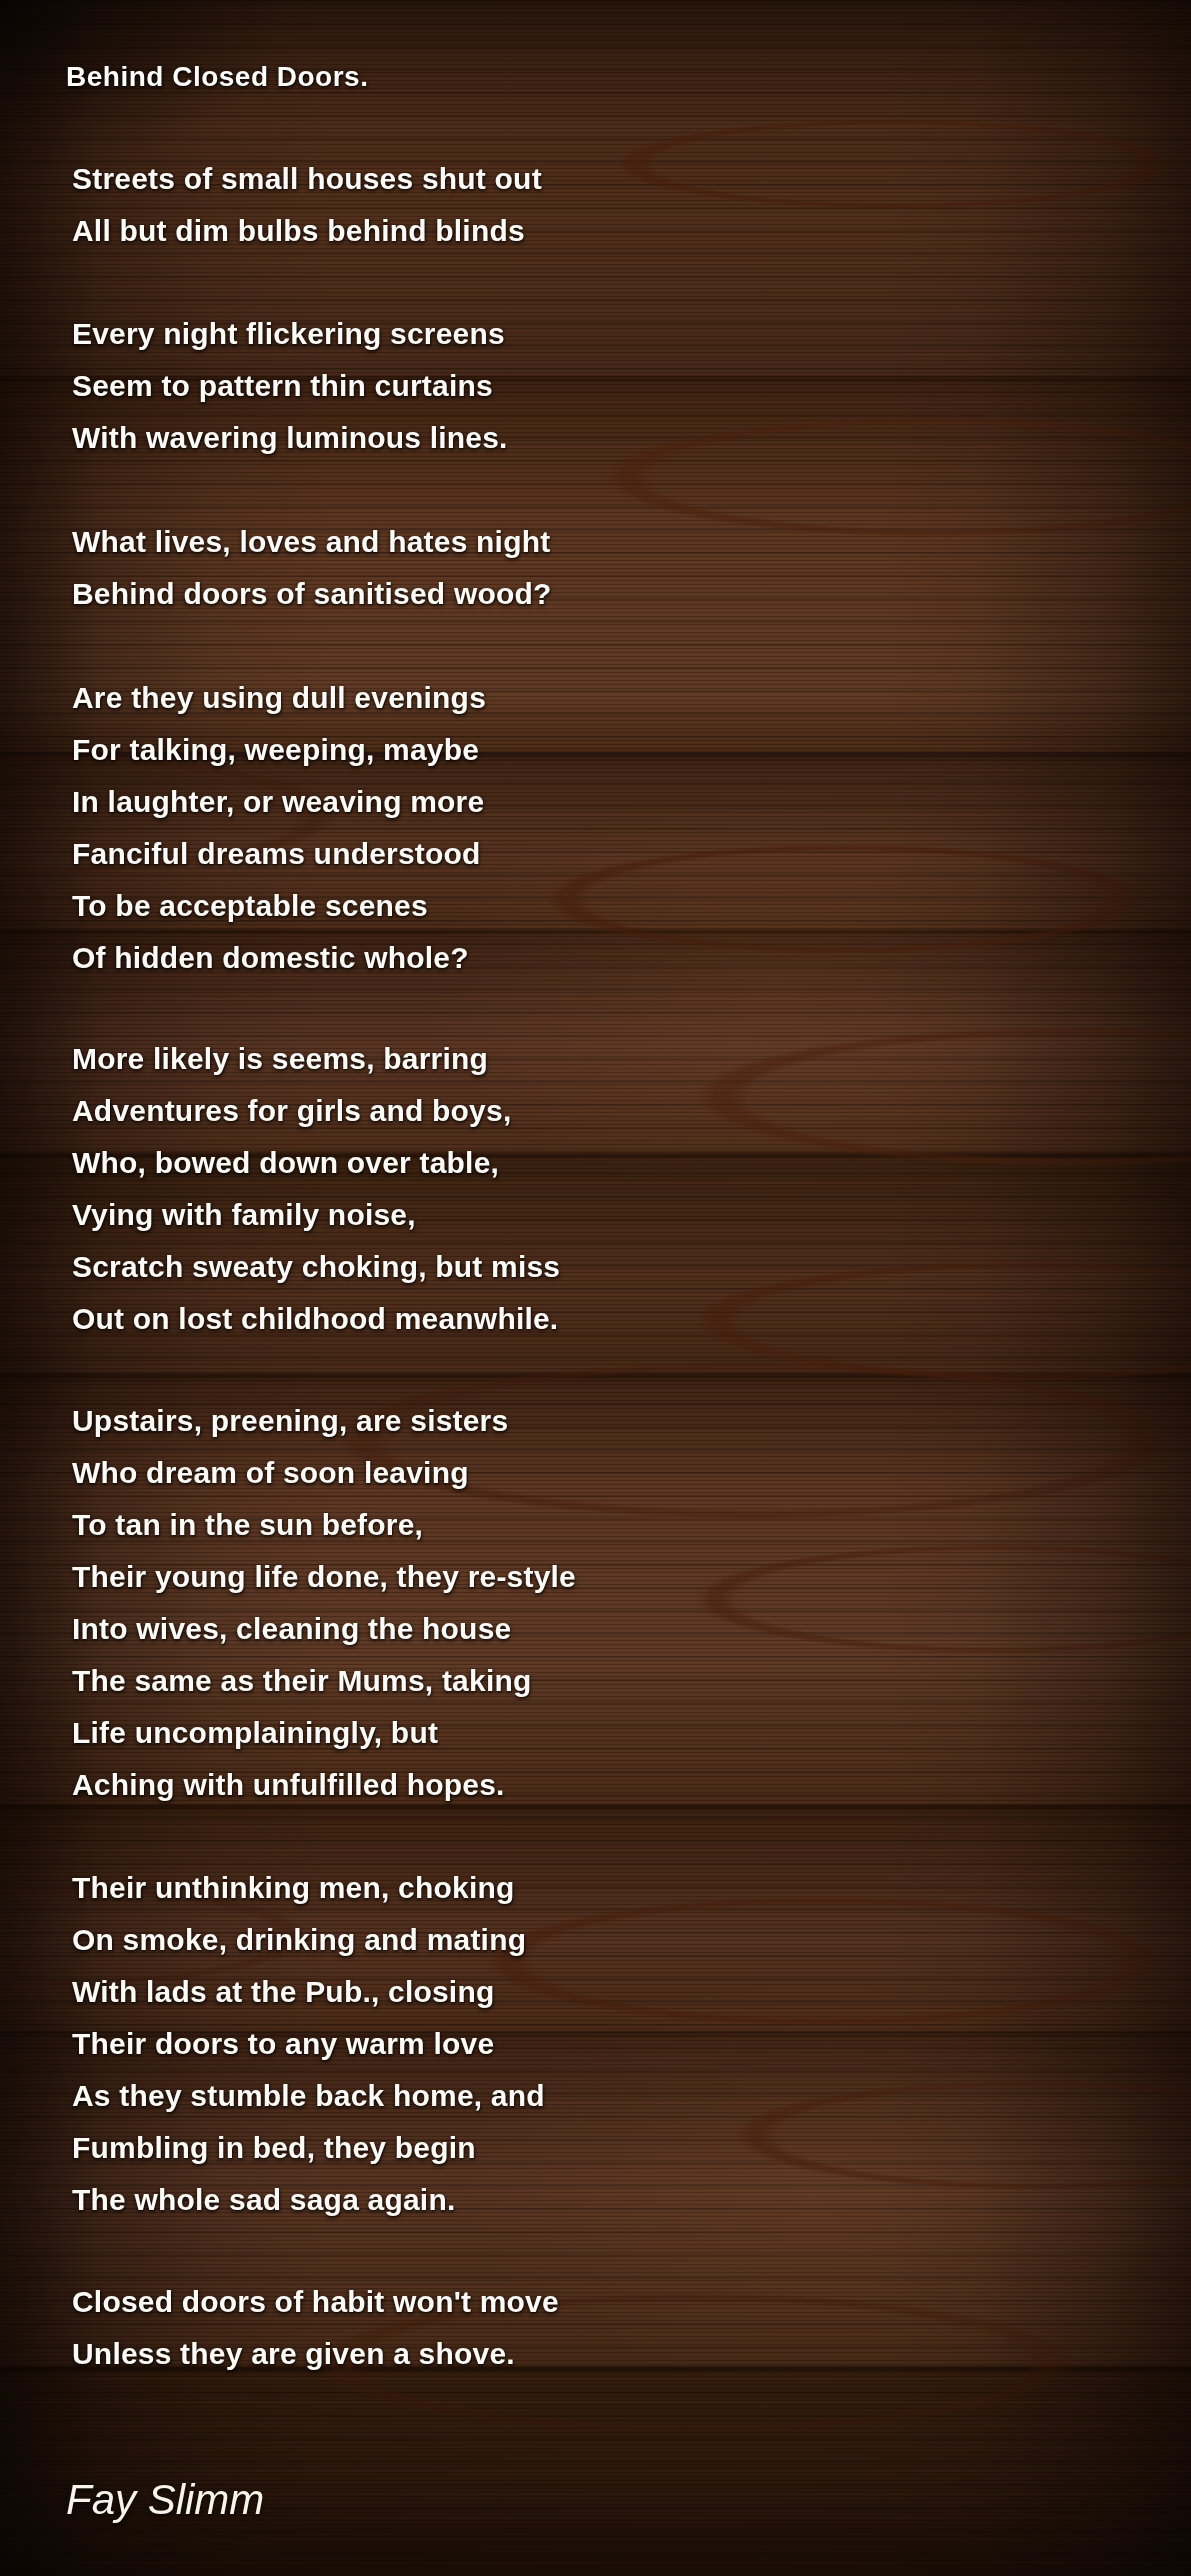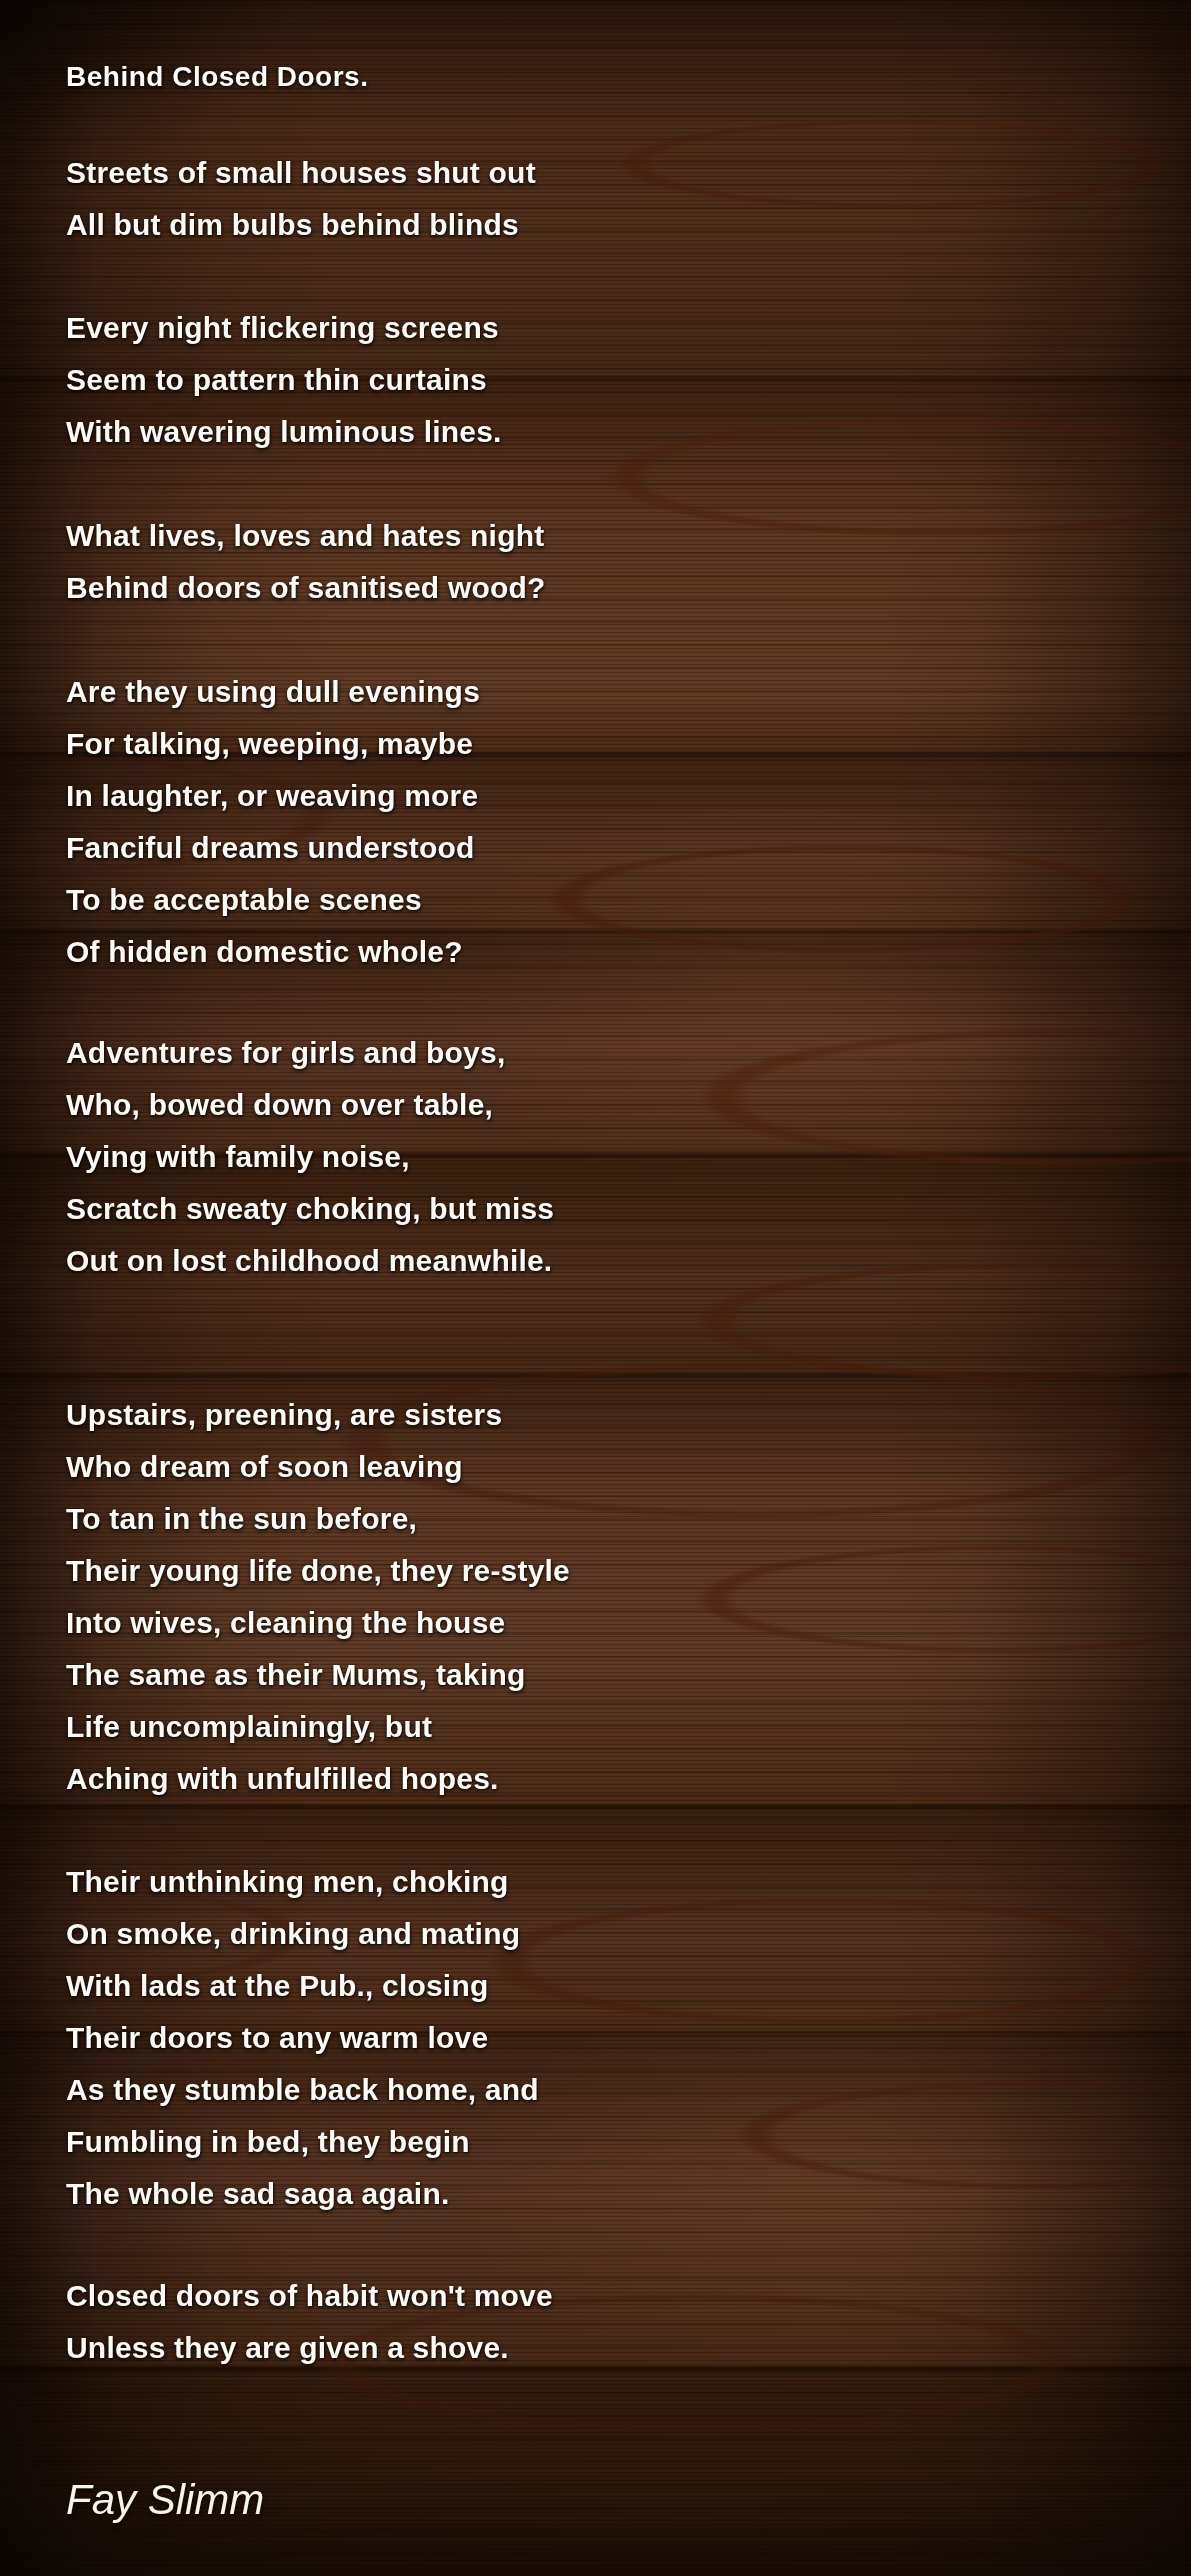--- a/index.html
+++ b/index.html
@@ -94,21 +94,21 @@
     font-weight: bold;
     color: #fdfdfb;
     letter-spacing: 0.5px;
     text-shadow: 0 2px 4px rgba(0,0,0,0.75), 1px 1px 2px rgba(0,0,0,0.5);
     white-space: nowrap;
   }
 
   .stanza {
     position: absolute;
     left: 66px;
-    margin: 0;
+    margin: 6px;
     color: #fbfaf6;
     font-size: 30px;
     font-weight: bold;
     letter-spacing: 0.2px;
     white-space: nowrap;
   }
   .stanza .line {
     line-height: 52px;
     text-shadow: 0 2px 4px rgba(0,0,0,0.75), 1px 1px 2px rgba(0,0,0,0.45);
   }
@@ -152,20 +152,21 @@
       </div>
     <div class="stanza" style="top:666px">
         <div class="line">Are they using dull evenings</div>
         <div class="line">For talking, weeping, maybe</div>
         <div class="line">In laughter, or weaving more</div>
         <div class="line">Fanciful dreams understood</div>
         <div class="line">To be acceptable scenes</div>
         <div class="line">Of hidden domestic whole?</div>
       </div>
     <div class="stanza" style="top:1027px">
+        <div class="line">More likely is seems, barring</div>
         <div class="line">Adventures for girls and boys,</div>
         <div class="line">Who, bowed down over table,</div>
         <div class="line">Vying with family noise,</div>
         <div class="line">Scratch sweaty choking, but miss</div>
         <div class="line">Out on lost childhood meanwhile.</div>
       </div>
     <div class="stanza" style="top:1389px">
         <div class="line">Upstairs, preening, are sisters</div>
         <div class="line">Who dream of soon leaving</div>
         <div class="line">To tan in the sun before,</div>

